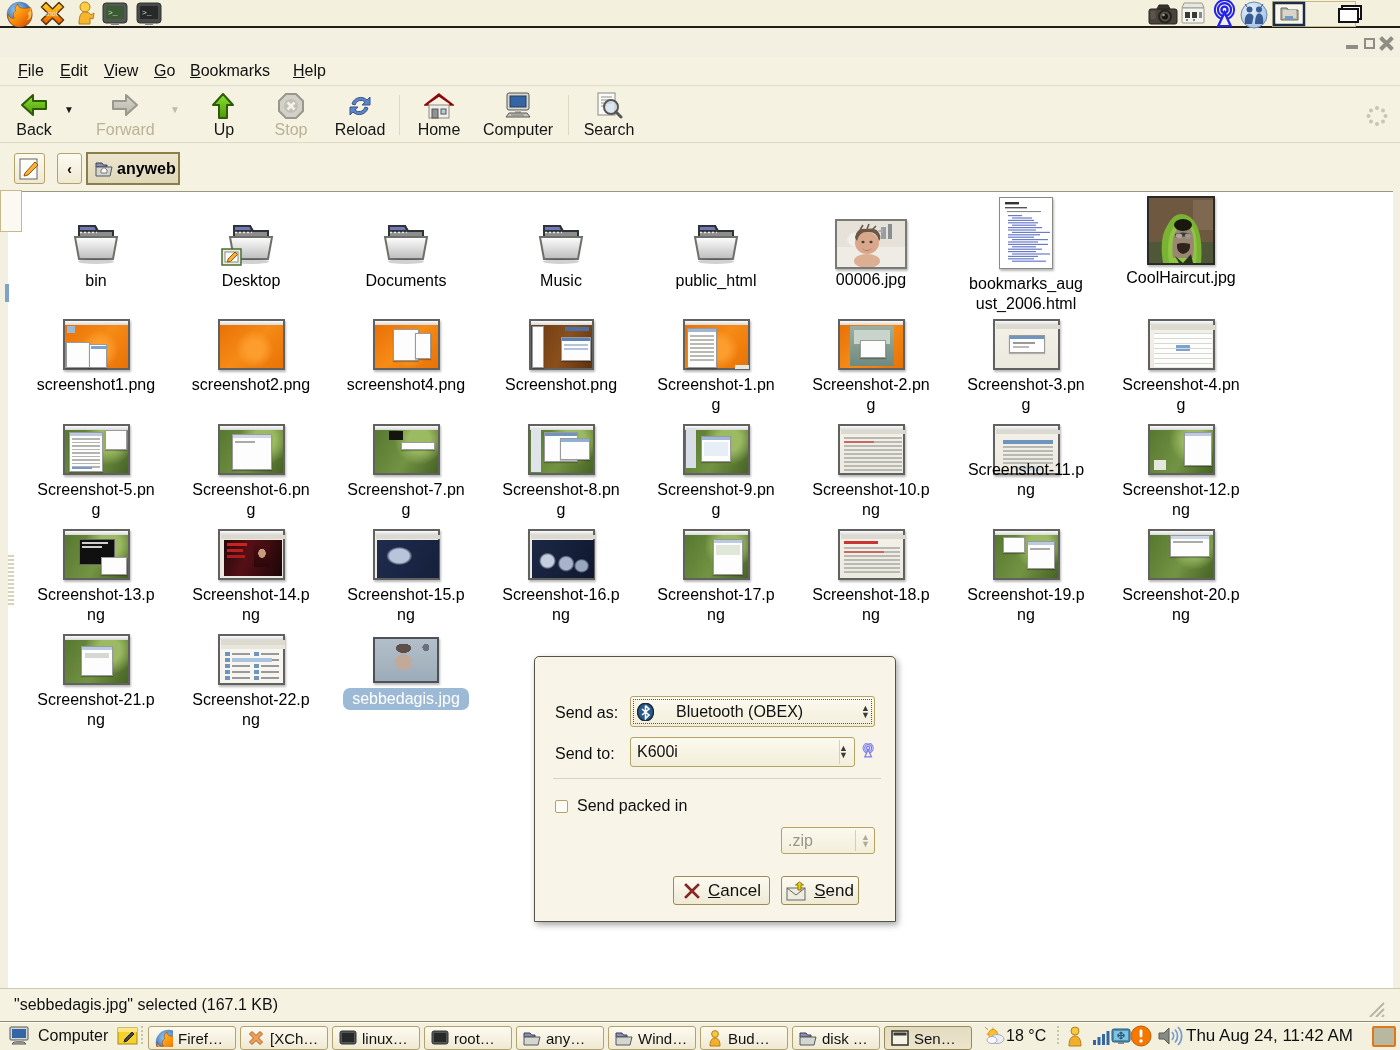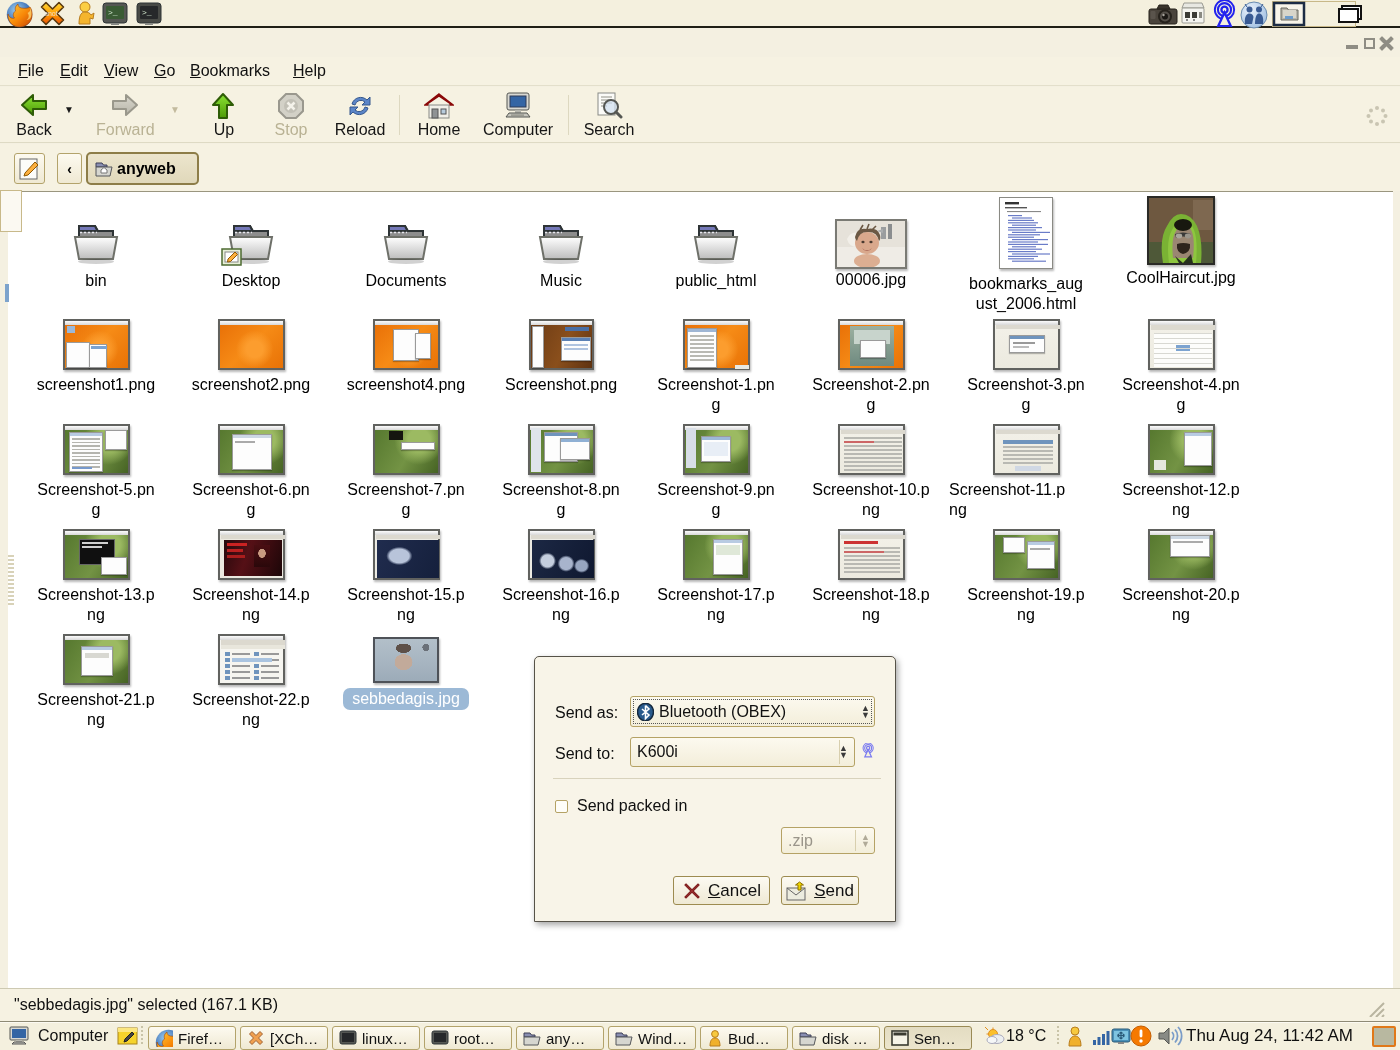--- a/index.html
+++ b/index.html
@@ -234,21 +234,21 @@
     </div>
     <div id="locbar">
       <div class="abs" style="left:14px;top:9px;width:31px;height:31px;border:1px solid #b3a36b;border-radius:3px;background:linear-gradient(#fdfaf0,#efe9d3);display:flex;align-items:center;justify-content:center">
         <svg width="22" height="24" viewBox="0 0 22 24" style="">
           <rect x="1" y="2" width="17" height="20" fill="#fcfcf9" stroke="#666"></rect>
 <path d="M6 16 L16 5 L19 8 L9 18 L5 19 Z" fill="#fcaf3e" stroke="#8f5902"></path>
 <path d="M16 5 L19 8" stroke="#8f5902"></path>
         </svg>
       </div>
       <div class="abs" style="left:57px;top:9px;width:25px;height:31px;border:1px solid #b3a36b;border-radius:3px;background:linear-gradient(#fdfaf0,#efe9d3);display:flex;align-items:center;justify-content:center;font-weight:bold;font-size:14px">‹</div>
-      <div class="abs" style="left:86px;top:8px;width:113px;height:33px;border:2px solid #8d7d48;border-radius:5px;background:linear-gradient(#ece5cd,#e0d8ba);display:flex;align-items:center;padding-left:6px;gap:3px;font-weight:bold;font-size:16px"><svg width="20" height="17" viewBox="0 0 20 17" style="">
+      <div class="abs" style="left:86px;top:8px;width:94px;height:33px;border:2px solid #8d7d48;border-radius:0;background:linear-gradient(#ece5cd,#e0d8ba);display:flex;align-items:center;padding-left:6px;gap:3px;font-weight:bold;font-size:16px"><svg width="20" height="17" viewBox="0 0 20 17" style="">
           <path d="M2 3 L8 3 L9.5 5 L13 5 L13 7 L2 7 Z" fill="#8a8fb2" stroke="#3c3f57"></path>
 <path d="M2 7 L18 7 L16 16 L2 16 Z" fill="#d6d6d0" stroke="#55575a"></path>
 <path d="M7 10 l3 -2.5 l3 2.5 v3 h-6 z" fill="#fff" stroke="#777"></path>
         </svg>anyweb</div>
     </div>
     <div id="content"></div>
     <div id="winright"></div>
     <div class="abs" style="left:0px;top:190px;width:22px;height:42px;background:#fbf9f2;border:1px solid #c8b98a"></div>
     <div class="abs" style="left:5px;top:284px;width:4px;height:18px;background:#7da3cc"></div>
     <div class="abs" style="left:8px;top:555px;width:6px;height:52px;background-image:repeating-linear-gradient(#d8d2b8 0 2px,#fff 2px 4px)"></div>
@@ -448,21 +448,21 @@
         </span></span></div>
     <div class="abs lbl" style="left:484px;top:480px;width:154px;text-align:center"><span>Screenshot-8.pn<br>g</span></div>
     <div class="abs" style="left:639px;top:424px;width:154px;text-align:center;line-height:0"><span class="th" style="width:67px;height:51px;border-color:#61625f;background:radial-gradient(circle at 70% 30%, #9cba62 0 20%, transparent 45%),linear-gradient(120deg,#55772e,#739344 55%,#466324)"><span class="tb"></span><span class="abs" style="left:1px;top:2px;width:10px;height:40px;background:#d8dee6"></span><span class="w" style="left:16px;top:10px;width:30px;height:26px">
           <span class="abs" style="left:0px;top:0px;width:28px;height:3px;background:#9db8d8"></span>
           <span class="abs" style="left:2px;top:5px;width:24px;height:14px;background:#e8eef6"></span>
         </span></span></div>
     <div class="abs lbl" style="left:639px;top:480px;width:154px;text-align:center"><span>Screenshot-9.pn<br>g</span></div>
     <div class="abs" style="left:794px;top:424px;width:154px;text-align:center;line-height:0"><span class="th" style="width:67px;height:51px;border-color:#61625f;background:linear-gradient(#f3f1e9,#eceadf)"><span class="tb"></span><span class="abs" style="left:1px;top:4px;width:64px;height:4px;background:#dcd9cf"></span><span class="abs" style="left:4px;top:11px;width:58px;height:1.5px;background:#b9b9b3"></span><span class="abs" style="left:4px;top:15px;width:58px;height:1.5px;background:#b9b9b3"></span><span class="abs" style="left:4px;top:19px;width:58px;height:1.5px;background:#b9b9b3"></span><span class="abs" style="left:4px;top:23px;width:58px;height:1.5px;background:#b9b9b3"></span><span class="abs" style="left:4px;top:27px;width:58px;height:1.5px;background:#b9b9b3"></span><span class="abs" style="left:4px;top:31px;width:58px;height:1.5px;background:#b9b9b3"></span><span class="abs" style="left:4px;top:35px;width:58px;height:1.5px;background:#b9b9b3"></span><span class="abs" style="left:4px;top:39px;width:58px;height:1.5px;background:#b9b9b3"></span><span class="abs" style="left:4px;top:43px;width:58px;height:1.5px;background:#b9b9b3"></span><span class="abs" style="left:4px;top:15px;width:30px;height:1.5px;background:#cc6666"></span></span></div>
     <div class="abs lbl" style="left:794px;top:480px;width:154px;text-align:center"><span>Screenshot-10.p<br>ng</span></div>
     <div class="abs" style="left:949px;top:424px;width:154px;text-align:center;line-height:0"><span class="th" style="width:67px;height:51px;border-color:#61625f;background:linear-gradient(#f3f1e9,#eceadf)"><span class="tb"></span><span class="abs" style="left:1px;top:4px;width:64px;height:4px;background:#dcd9cf"></span><span class="abs" style="left:8px;top:14px;width:50px;height:4px;background:#6f94bd"></span><span class="abs" style="left:8px;top:20px;width:50px;height:1.5px;background:#b9b9b3"></span><span class="abs" style="left:8px;top:24px;width:50px;height:1.5px;background:#b9b9b3"></span><span class="abs" style="left:8px;top:28px;width:50px;height:1.5px;background:#b9b9b3"></span><span class="abs" style="left:8px;top:32px;width:50px;height:1.5px;background:#b9b9b3"></span><span class="abs" style="left:8px;top:36px;width:50px;height:1.5px;background:#b9b9b3"></span><span class="abs" style="left:20px;top:40px;width:26px;height:5px;background:#d0d8e4"></span></span></div>
-    <div class="abs lbl" style="left:949px;top:480px;width:154px;text-align:left"><span>Screenshot-11.p<br>ng</span></div>
+    <div class="abs lbl" style="left:949px;top:460px;width:154px;text-align:center"><span>Screenshot-11.p<br>ng</span></div>
     <div class="abs" style="left:1104px;top:424px;width:154px;text-align:center;line-height:0"><span class="th" style="width:67px;height:51px;border-color:#61625f;background:radial-gradient(circle at 70% 30%, #9cba62 0 20%, transparent 45%),linear-gradient(120deg,#55772e,#739344 55%,#466324)"><span class="tb"></span><span class="w" style="left:34px;top:6px;width:28px;height:34px">
           <span class="abs" style="left:0px;top:0px;width:26px;height:3px;background:#b8cbe2"></span>
         </span><span class="abs" style="left:4px;top:34px;width:12px;height:10px;background:#e4e8dc"></span></span></div>
     <div class="abs lbl" style="left:1104px;top:480px;width:154px;text-align:center"><span>Screenshot-12.p<br>ng</span></div>
     <div class="abs" style="left:19px;top:529px;width:154px;text-align:center;line-height:0"><span class="th" style="width:67px;height:51px;border-color:#61625f;background:radial-gradient(circle at 70% 30%, #9cba62 0 20%, transparent 45%),linear-gradient(120deg,#55772e,#739344 55%,#466324)"><span class="tb"></span><span class="abs" style="left:14px;top:8px;width:36px;height:26px;background:#101010;border:1px solid #666">
           <span class="abs" style="left:2px;top:2px;width:26px;height:2px;background:#cfcfcf"></span>
           <span class="abs" style="left:2px;top:6px;width:20px;height:2px;background:#cfcfcf"></span>
         </span><span class="w" style="left:36px;top:26px;width:26px;height:18px"></span></span></div>
     <div class="abs lbl" style="left:19px;top:585px;width:154px;text-align:center"><span>Screenshot-13.p<br>ng</span></div>
     <div class="abs" style="left:174px;top:529px;width:154px;text-align:center;line-height:0"><span class="th" style="width:67px;height:51px;border-color:#61625f;background:#ece9e0"><span class="tb"></span><span class="abs" style="left:1px;top:4px;width:64px;height:4px;background:#dcd9cf"></span><span class="abs" style="left:4px;top:9px;width:58px;height:36px;background:linear-gradient(110deg,#26090c,#551016 40%,#1c0608)"></span><span class="abs" style="left:7px;top:12px;width:20px;height:3px;background:#cc2222"></span><span class="abs" style="left:7px;top:18px;width:16px;height:3px;background:#bb2020"></span><span class="abs" style="left:7px;top:24px;width:18px;height:3px;background:#aa1d1d"></span><span class="abs" style="left:34px;top:14px;width:16px;height:22px;background:radial-gradient(ellipse 40% 35% at 50% 38%,#c89a80 0 55%,transparent 62%),linear-gradient(#4a0e12,#2a080a)"></span></span></div>
@@ -605,21 +605,21 @@
       </svg></div>
     <div class="abs" style="left:1186px;top:1026px;font-size:17px;color:#101010">Thu Aug 24, 11:42 AM</div>
     <div class="abs" style="left:1372px;top:1026px;width:24px;height:21px;background:#b8b8a0;border:2px solid #e07818;border-radius:2px"></div>
     <div id="dlg">
       <div class="fld" style="left:20px;top:47px">Send as:</div>
       <div class="combo" style="left:95px;top:39px;width:245px;height:31px;outline:1px dotted #555;outline-offset:-4px">
         <svg width="17" height="18" viewBox="0 0 17 18" style="">
           <ellipse cx="8.5" cy="9" rx="8" ry="8.7" fill="#295a8c" stroke="#16293d" stroke-width="1.5"></ellipse>
 <path d="M8.5 2.5 L8.5 15.5 L12 12 L5 6 M8.5 2.5 L12 6 L5 12" stroke="#fff" stroke-width="1.6" fill="none"></path>
         </svg>
-        <span style="margin-left:5px">Bluetooth (OBEX)</span>
+        <span style="margin-left:22px">Bluetooth (OBEX)</span>
         <div class="spin">
           <span>▲</span>
           <span>▼</span>
         </div>
       </div>
       <div class="fld" style="left:20px;top:88px">Send to:</div>
       <div class="combo" style="left:95px;top:80px;width:225px;height:30px">K600i<div class="spin" style="right:6px">
           <span>▲</span>
           <span>▼</span>
         </div><div class="abs" style="left:208px;top:2px;width:1px;height:24px;background:#d8cfae"></div></div>

